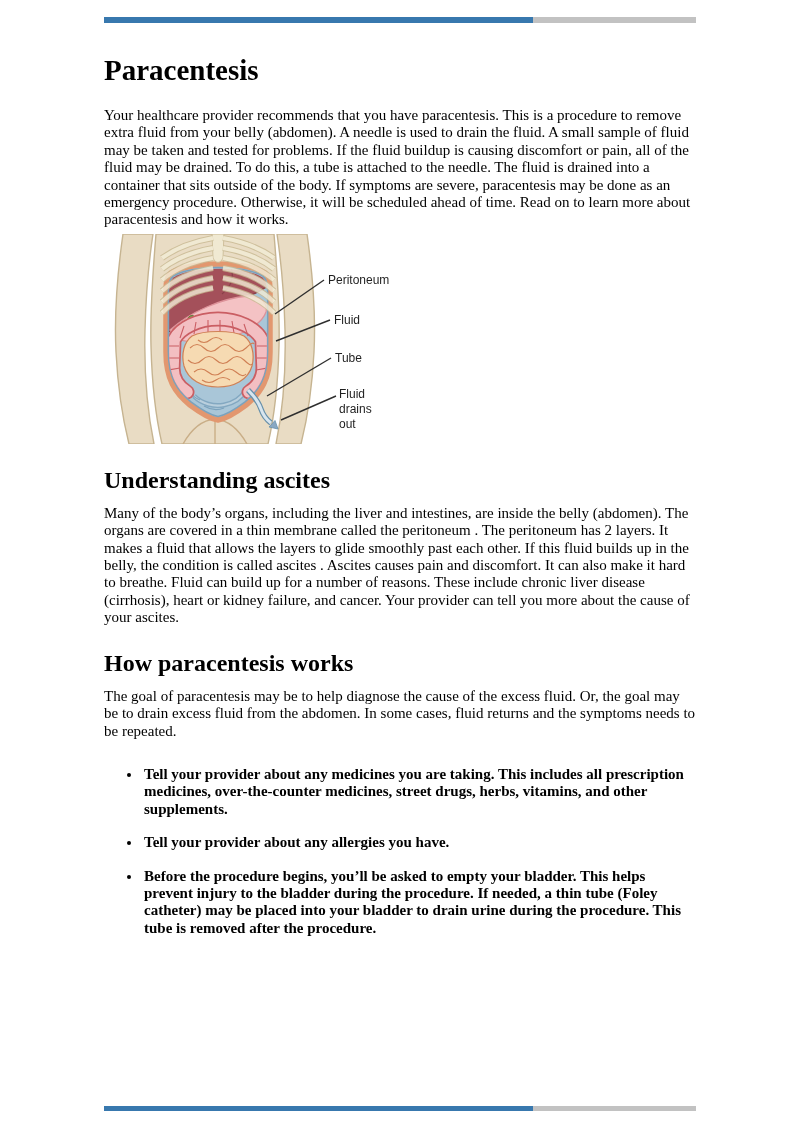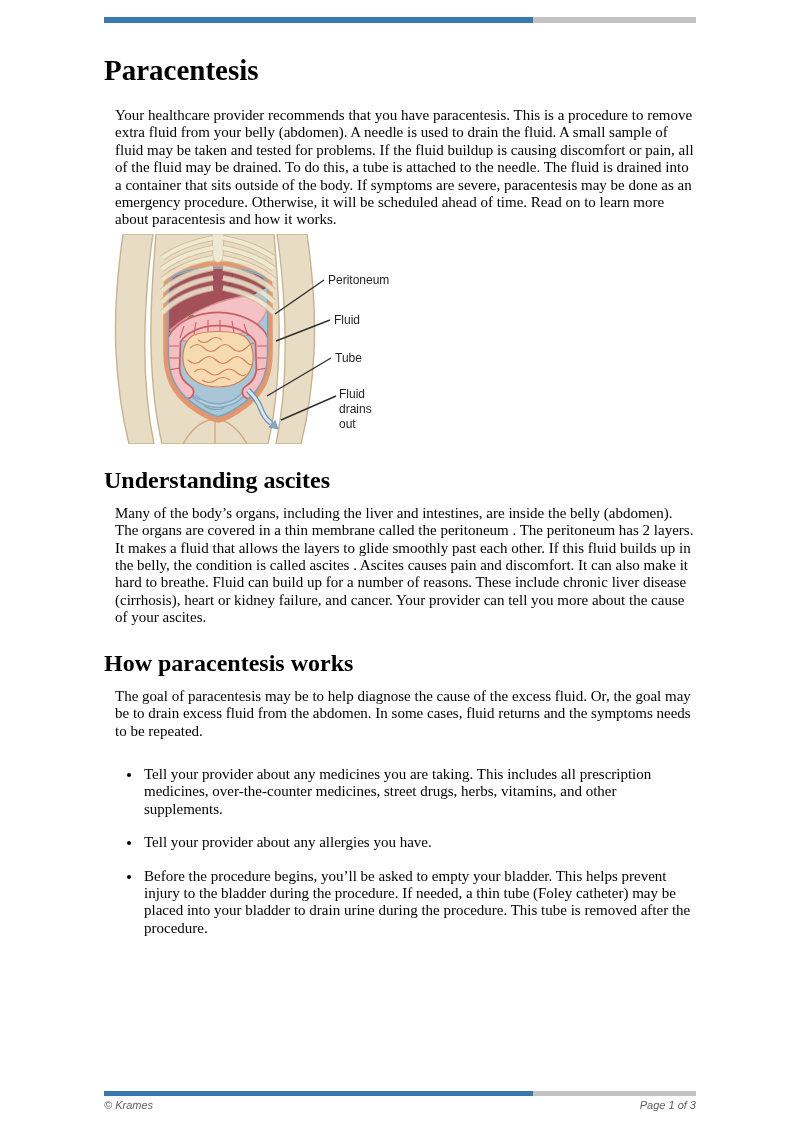--- a/index.html
+++ b/index.html
@@ -6,24 +6,24 @@
   .page {
     position:relative; width:800px; height:1131px; background:#ffffff;
     font-family:"Liberation Serif", serif; color:#000; overflow:hidden;
   }
   .content { padding:17px 104px 0 104px; }
   .rule { display:flex; height:6px; }
   .rule .rule-blue { width:72.4%; background:#3878ae; }
   .rule .rule-gray { flex:1; background:#c2c2c2; }
   h1 { font-size:29px; line-height:33px; margin:31px 0 0 0; font-weight:bold; }
   h2 { font-size:24px; line-height:24px; margin:24px 0 0 0; font-weight:bold; }
-  p.body { font-size:15px; line-height:17.4px; margin:20px 0 0 11px; }
+  p.body { font-size:15px; line-height:17.4px; margin:20px 0 0 0; }
   p.body-tight { margin-top:13px; }
   .figure { display:block; margin:5px 0 0 6px; }
-  ul.bullets { margin:26px 0 0 0; padding:0 0 0 38px; font-size:15px; line-height:17.4px; list-style:disc outside; }
+  ul.bullets { margin:26px 0 0 0; padding:0 0 0 38px; font-size:15px; line-height:17.4px; list-style:disc outside;font-weight:bold; }
   ul.bullets li { margin:0 0 16px 0; padding-left:2px; }
   .fig-label { font-family:"Liberation Sans", sans-serif; font-size:12px; fill:#1f1f1f; }
   .footer { position:absolute; left:104px; right:104px; bottom:20px; }
   .footer .rule { height:5px; }
   .footer-text {
     display:flex; justify-content:space-between; margin-top:3px;
     font-family:"Liberation Sans", sans-serif; font-style:italic;
     font-size:11px; color:#5e5e5e;
   }
 </style>
@@ -130,18 +130,14 @@
       <li>Before the procedure begins, you’ll be asked to empty your bladder. This helps prevent injury to the bladder during the procedure. If needed, a thin tube (Foley catheter) may be placed into your bladder to drain urine during the procedure. This tube is removed after the procedure.</li>
     </ul>
 
   </div>
 
   <div class="footer">
     <div class="rule">
       <div class="rule-blue"></div>
       <div class="rule-gray"></div>
     </div>
-    <div class="footer-text">
-      <span>© Krames</span>
-      <span>Page 1 of 3</span>
-    </div>
   </div>
 </div>
 
 </body></html>

